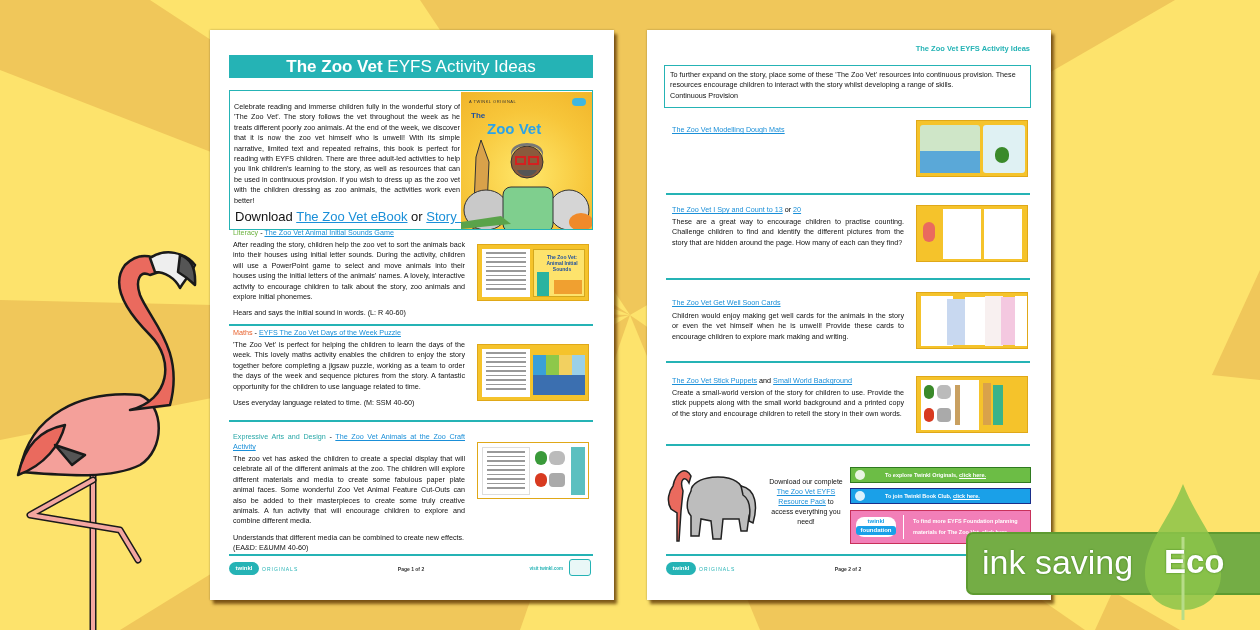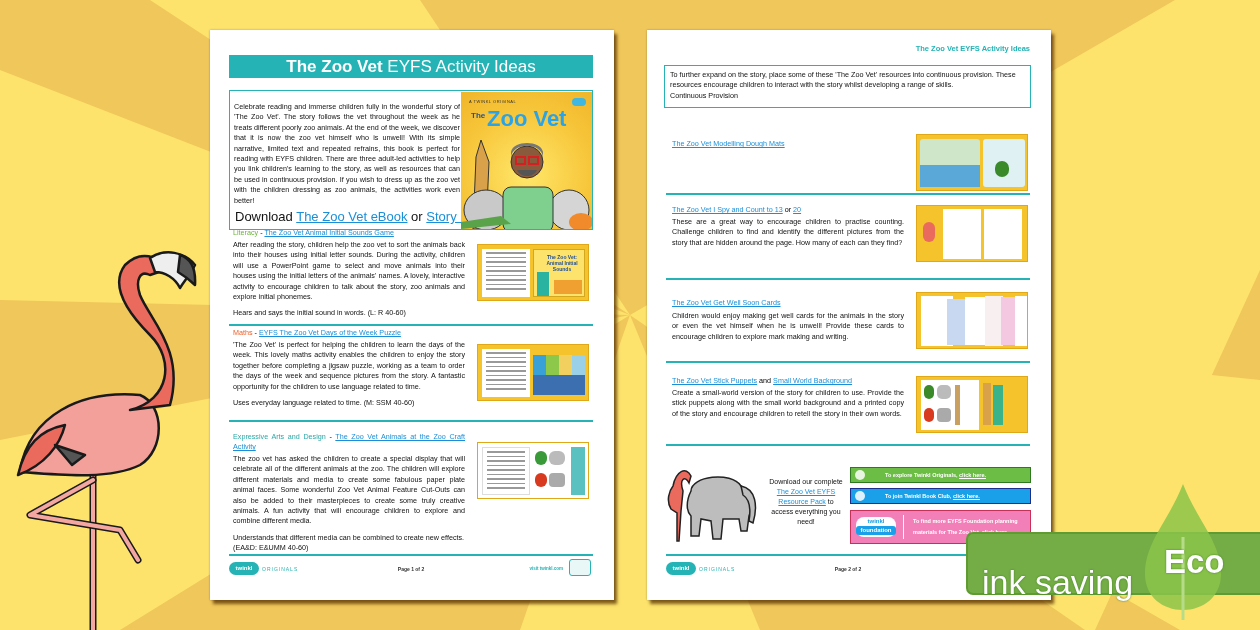--- a/index.html
+++ b/index.html
@@ -39,21 +39,21 @@
   .intro-dl { position: absolute; left: 5px; top: 118px; font-size: 13px; color: #111; }
   .link { color: #1a8fd8; text-decoration: underline; }
 
   .cover {
     position: absolute; left: 231px; top: 1px; width: 131px; height: 137px;
     background: radial-gradient(circle at 50% 60%, #ffe76a 0%, #f7c63a 60%, #f1b52a 100%);
     overflow: hidden;
   }
   .cover-small { position: absolute; left: 8px; top: 7px; font-size: 4px; color: #333; letter-spacing: 0.5px; }
   .cover-the { position: absolute; left: 10px; top: 19px; font-size: 8px; font-weight: bold; color: #1e4f9e; }
-  .cover-title { position: absolute; left: 26px; top: 14px; font-size: 22px; font-weight: bold; color: #2aa3e8; }
+  .cover-title { position: absolute; left: 26px; top: 28px; font-size: 15px; font-weight: bold; color: #2aa3e8; }
   .cover-badge { position: absolute; right: 6px; top: 6px; width: 14px; height: 8px; background: #3fb7e0; border-radius: 4px; }
 
   .section { position: absolute; left: 23px; width: 360px; }
   .section-head { font-size: 7.2px; line-height: 10px; }
   .section-text { font-size: 7.2px; line-height: 10.4px; color: #111; width: 232px; text-align: justify; margin-top: 2px; }
   .section-std { font-size: 7.2px; line-height: 10.4px; color: #111; margin-top: 6px; width: 232px; }
   .cat-lit { color: #6db33f; }
   .cat-maths { color: #e8612c; }
   .cat-ead { color: #2aa8a8; }
   .thumb {
@@ -109,21 +109,20 @@
 
   .eco {
     position: absolute; left: 966px; top: 532px; width: 294px; height: 63px;
     background: #74ad45; border: 2px solid #5e9b30; border-radius: 7px 0 0 7px;
     border-right: none;
   }
   .eco-leaf { position: absolute; left: 1143px; top: 482px; width: 80px; height: 140px; }
   .eco-text {
     position: absolute; left: 14px; top: 9px; font-size: 34px; color: #fff;
     text-shadow: 0 0 2px #3a7a18;
-    margin-top: 20px;
   }
   .eco-label {
     position: absolute; left: 1164px; top: 543px; font-size: 33px; font-weight: bold; color: #fff;
     text-shadow: 0 0 2px #3a7a18;
   }
   .flamingo { position: absolute; left: 0; top: 240px; width: 210px; height: 390px; }
   .mini-animals { position: absolute; left: 14px; top: 431px; width: 100px; height: 90px; }
 </style>
 </head>
 <body>
@@ -281,21 +280,21 @@
 </div>
 
 <div class="page" id="page2">
   <div class="p2-head">The Zoo Vet EYFS Activity Ideas</div>
 
   <div class="cp-box">
     <p>To further expand on the story, place some of these 'The Zoo Vet' resources into continuous provision. These resources encourage children to interact with the story whilst developing a range of skills.</p>
     <p>Continuous Provision</p>
   </div>
 
-  <div class="res" style="top:102px">
+  <div class="res" style="top:88px">
     <a class="link section-head">The Zoo Vet Modelling Dough Mats</a>
     <div class="thumb" style="top:2px;right:4px">
       <div style="position:absolute;left:3px;top:4px;width:60px;height:48px;background:#cfe6c8;border-radius:3px">
         <div style="position:absolute;left:0;top:26px;width:60px;height:22px;background:#5aa8d8"></div>
       </div>
       <div style="position:absolute;left:66px;top:4px;width:42px;height:48px;background:#dff1f3;border-radius:3px">
         <div style="position:absolute;left:12px;top:22px;width:14px;height:16px;background:#3a8a2a;border-radius:7px"></div>
       </div>
     </div>
   </div>

